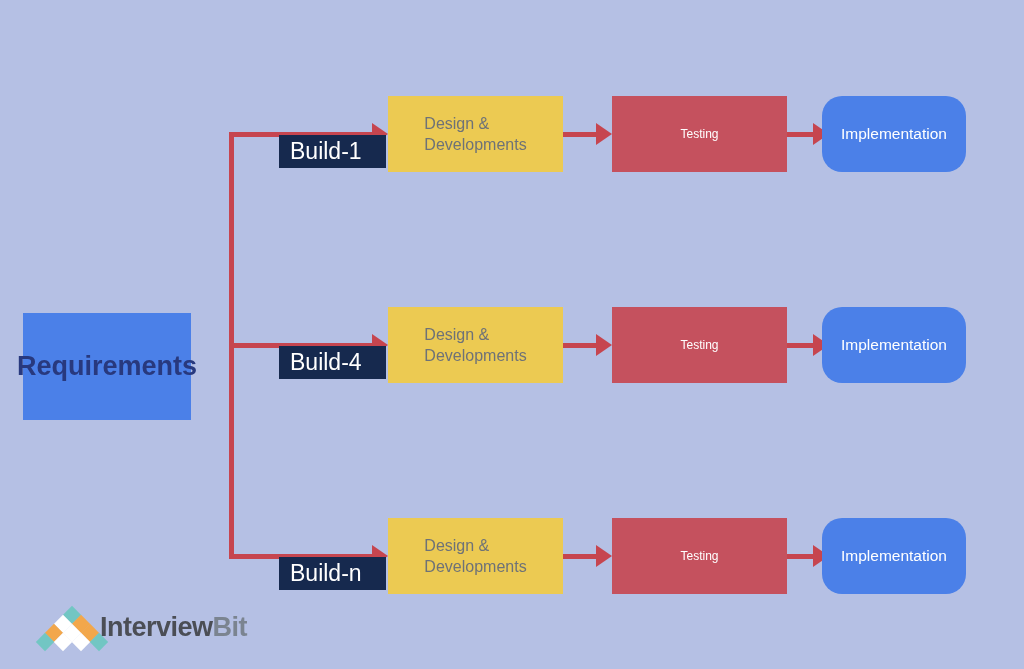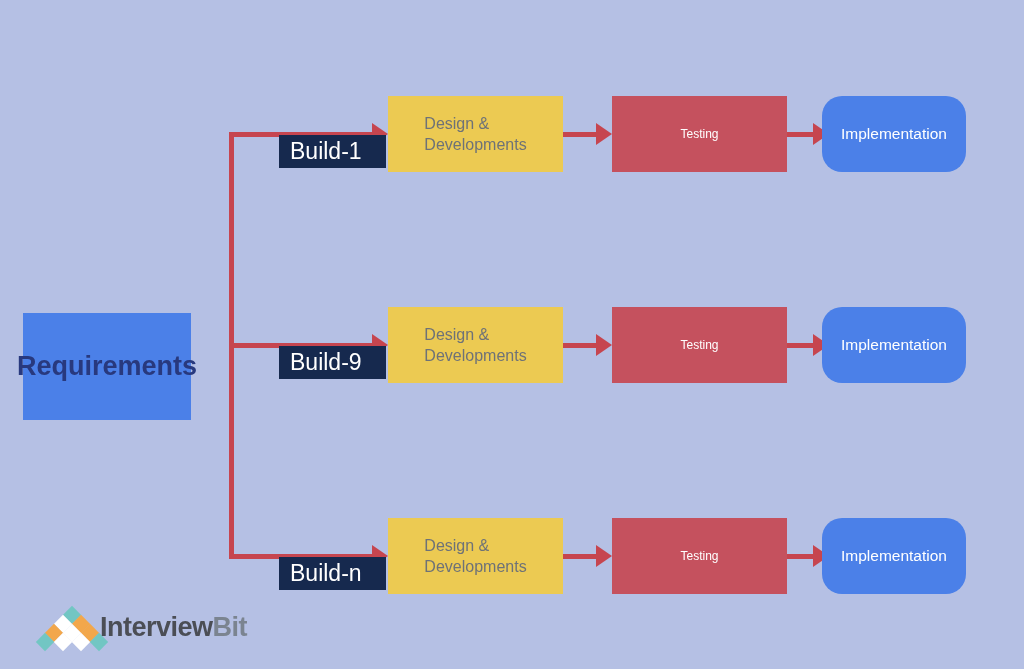--- a/index.html
+++ b/index.html
@@ -97,21 +97,21 @@
       <div class="head c"></div>
       <div class="stage impl">
         <span>Implementation</span>
       </div>
     </div>
 
     <div class="row" style="top: 345px;">
       <div class="shaft a"></div>
       <div class="head a"></div>
       <div class="build">
-        <span>Build-9</span>
+        <span>Build-4</span>
       </div>
       <div class="stage design">
         <div class="design-text">Design &amp;
 Developments</div>
       </div>
       <div class="shaft b"></div>
       <div class="head b"></div>
       <div class="stage testing">
         <span>Testing</span>
       </div>

